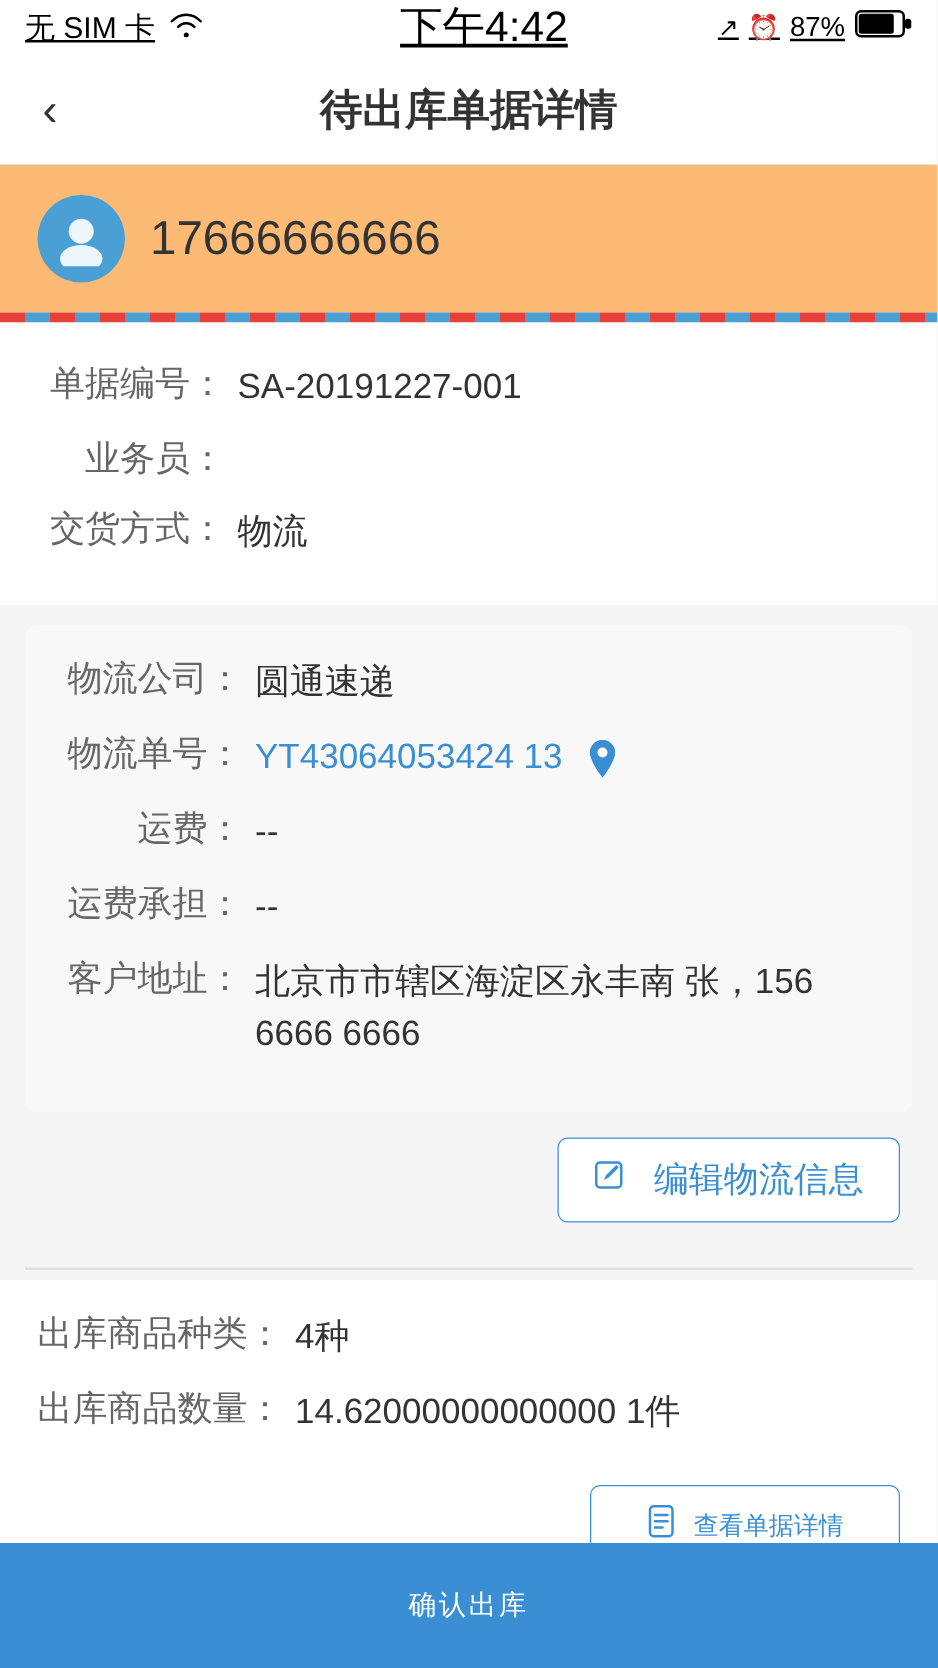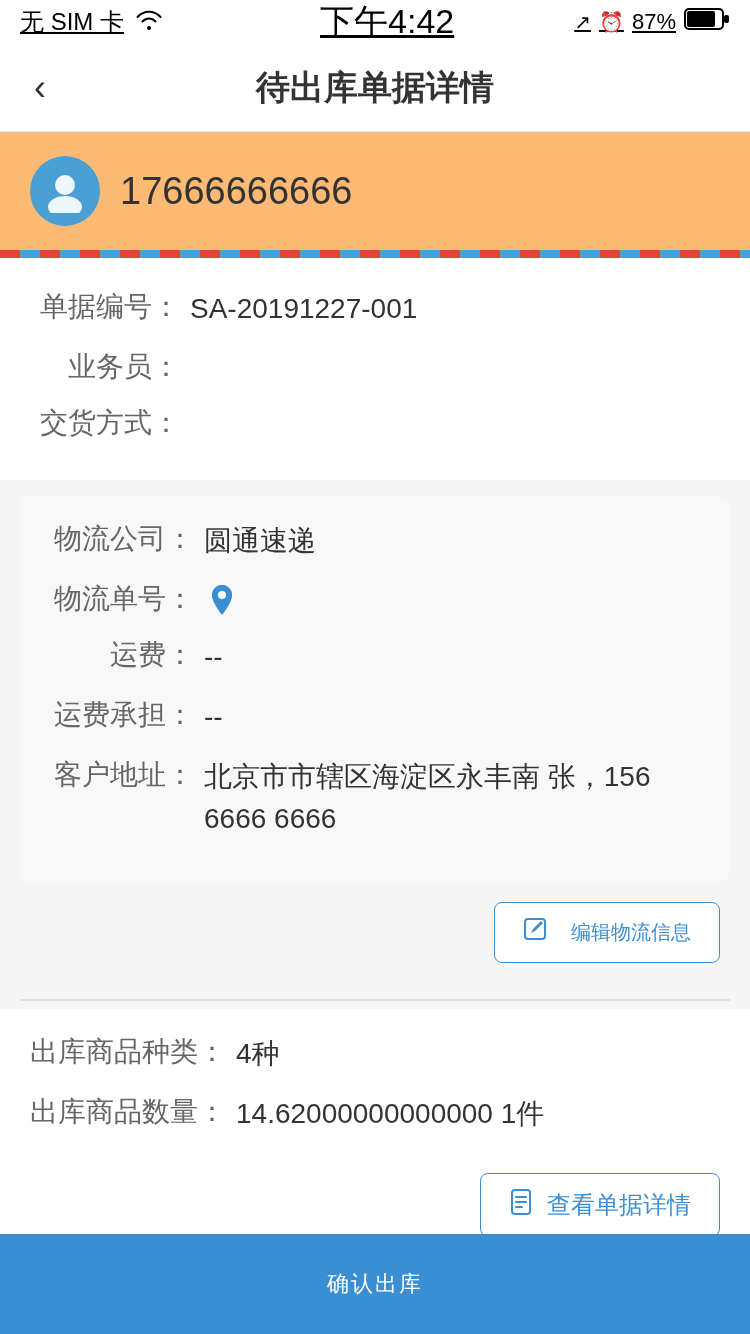--- a/index.html
+++ b/index.html
@@ -163,21 +163,21 @@
     .edit-btn-wrap {
       display: flex;
       justify-content: flex-end;
       padding: 0 30px 20px;
     }
     .edit-btn {
       border: 1.5px solid #3a8fd4;
       border-radius: 8px;
       padding: 14px 28px;
       color: #3a8fd4;
-      font-size: 20px;
+      font-size: 28px;
       display: flex;
       align-items: center;
       gap: 22px;
       background: #fff;
       cursor: pointer;
     }
 
     
     .section-separator {
       height: 16px;
@@ -198,23 +198,23 @@
     
     .view-btn-wrap {
       display: flex;
       justify-content: flex-end;
       padding: 0 30px 24px;
       background: #fff;
     }
     .view-btn {
       border: 1.5px solid #3a8fd4;
       border-radius: 8px;
-      padding: 14px 28px;
+      padding: 14px 44px;
       color: #3a8fd4;
-      font-size: 24px;
+      font-size: 20px;
       display: flex;
       align-items: center;
       gap: 10px;
       background: #fff;
       cursor: pointer;
     }
 
     
     .confirm-btn-wrap {
       position: fixed;
@@ -292,31 +292,33 @@
   <div class="info-section">
     <div class="info-row">
       <span class="info-label">单据编号：</span>
       <span class="info-value">SA-20191227-001</span>
     </div>
     <div class="info-row">
       <span class="info-label">业务员：</span>
     </div>
     <div class="info-row">
       <span class="info-label">交货方式：</span>
+      <span class="info-value">物流</span>
     </div>
   </div>
 
   <div class="logistics-card">
     <div class="logistics-row">
       <span class="logistics-label">物流公司：</span>
       <span class="logistics-value">圆通速递</span>
     </div>
     <div class="logistics-row">
       <span class="logistics-label">物流单号：</span>
       <div class="tracking-row">
+        <span class="logistics-value blue">YT43064053424 13</span>
         <svg class="location-icon" viewBox="0 0 36 36" fill="none">
           <circle cx="18" cy="15" r="10" fill="#3a8fd4"></circle>
           <path d="M18 5C12.5 5 8 9.5 8 15c0 8 10 20 10 20S28 23 28 15c0-5.5-4.5-10-10-10z" fill="#3a8fd4"></path>
           <circle cx="18" cy="15" r="4" fill="#fff"></circle>
         </svg>
       </div>
     </div>
     <div class="logistics-row">
       <span class="logistics-label">运费：</span>
       <span class="logistics-value">--</span>

